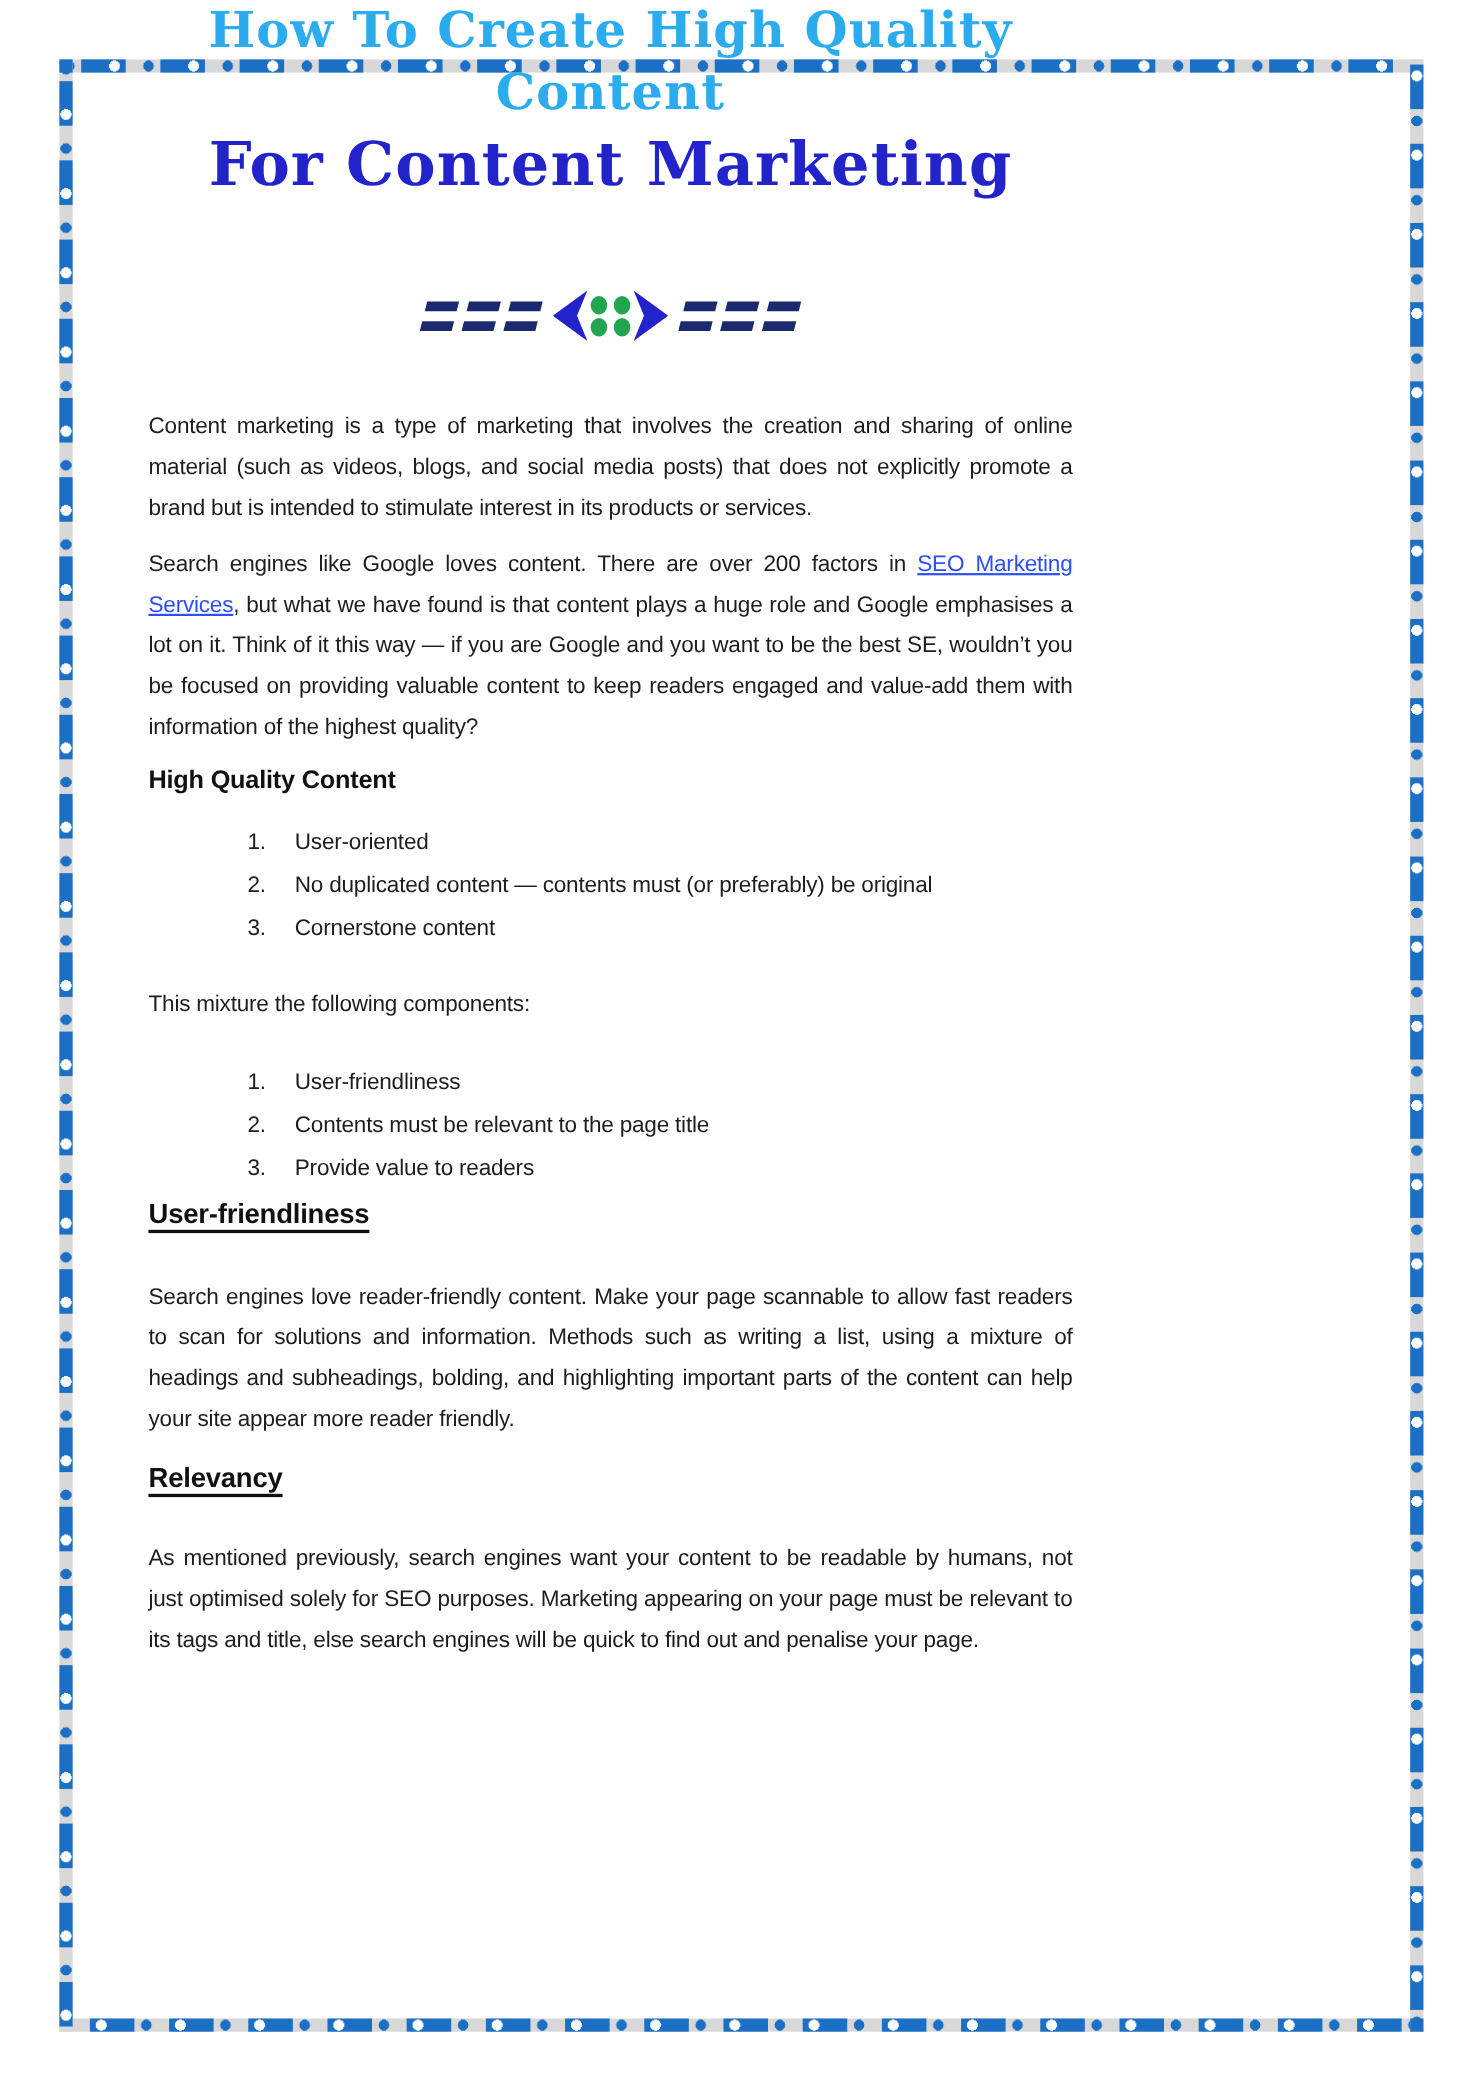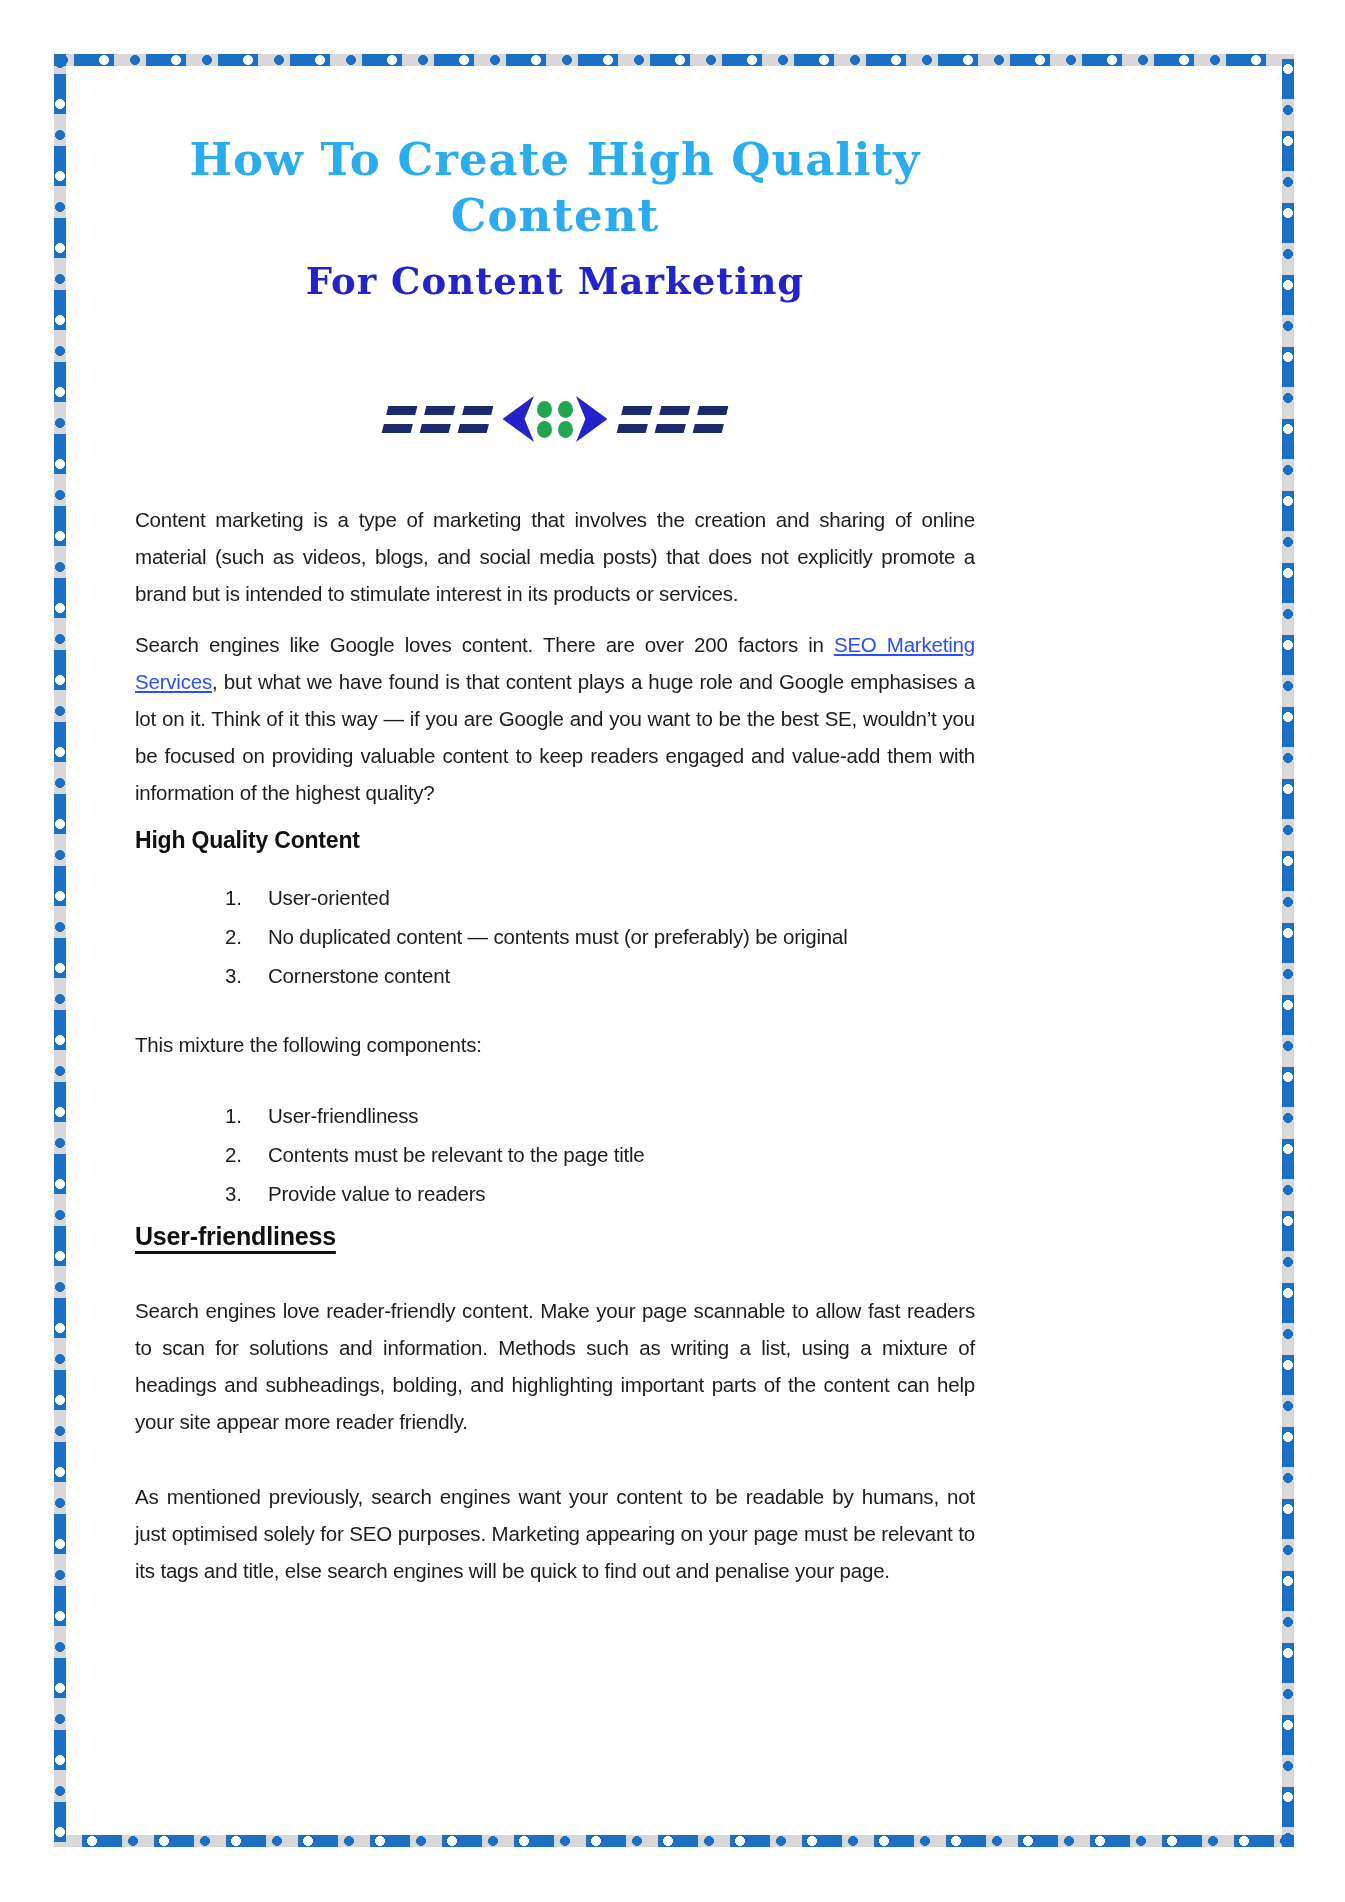--- a/index.html
+++ b/index.html
@@ -31,30 +31,29 @@
   .strip-left{left:54px;}
   .strip-right{left:1282px;transform:scaleY(-1);}
   .corner{position:absolute;width:12px;height:12px;background:var(--border_blue);}
   .corner-tl{left:54px;top:54px;}
   .corner-br{left:1282px;top:1835px;}
 
   
   .content{
     position:absolute;left:135px;top:0;width:840px;
     font-size:20.5px;line-height:37px;letter-spacing:-0.2px;
-    padding-top:132px;
   }
   .title1{
     font-family:"DejaVu Serif",serif;font-weight:bold;text-align:center;
     font-size:45px;line-height:56px;margin:0;color:var(--title_cyan);
     letter-spacing:1px;
   }
   .title2{
     font-family:"DejaVu Serif",serif;font-weight:bold;text-align:center;
-    font-size:37px;line-height:62px;margin:6px 0 0;color:var(--title_blue);
+    font-size:55px;line-height:62px;margin:6px 0 0;color:var(--title_blue);
     letter-spacing:1px;
   }
   
   .divider{margin:84px auto 0;height:46px;display:flex;align-items:center;justify-content:center;gap:9px;width:340px;}
   .eq{width:33px;height:27px;box-sizing:border-box;
       border-top:9px solid var(--divider_navy);
       border-bottom:9px solid var(--divider_navy);
       transform:skewX(-14deg);}
   .chev{width:36px;height:46px;background:var(--divider_blue);}
   .chev-left{clip-path:polygon(100% 0, 0 50%, 100% 100%, 70% 50%);margin-left:4px;}
@@ -153,16 +152,17 @@
     <li>
         <span class="li-num">3.</span>
         <span>Provide value to readers</span>
       </li>
   </ol>
 
   <h3 class="h3-friendliness">User-friendliness</h3>
 
   <p class="p-after-h3">Search engines love reader-friendly content. Make your page scannable to allow fast readers to scan for solutions and information. Methods such as writing a list, using a mixture of headings and subheadings, bolding, and highlighting important parts of the content can help your site appear more reader friendly.</p>
 
+  <h3 class="h3-relevancy">Relevancy</h3>
 
   <p class="p-relevancy-body">As mentioned previously, search engines want your content to be readable by humans, not just optimised solely for SEO purposes. Marketing appearing on your page must be relevant to its tags and title, else search engines will be quick to find out and penalise your page.</p>
 
 </div>
 
 </body></html>

